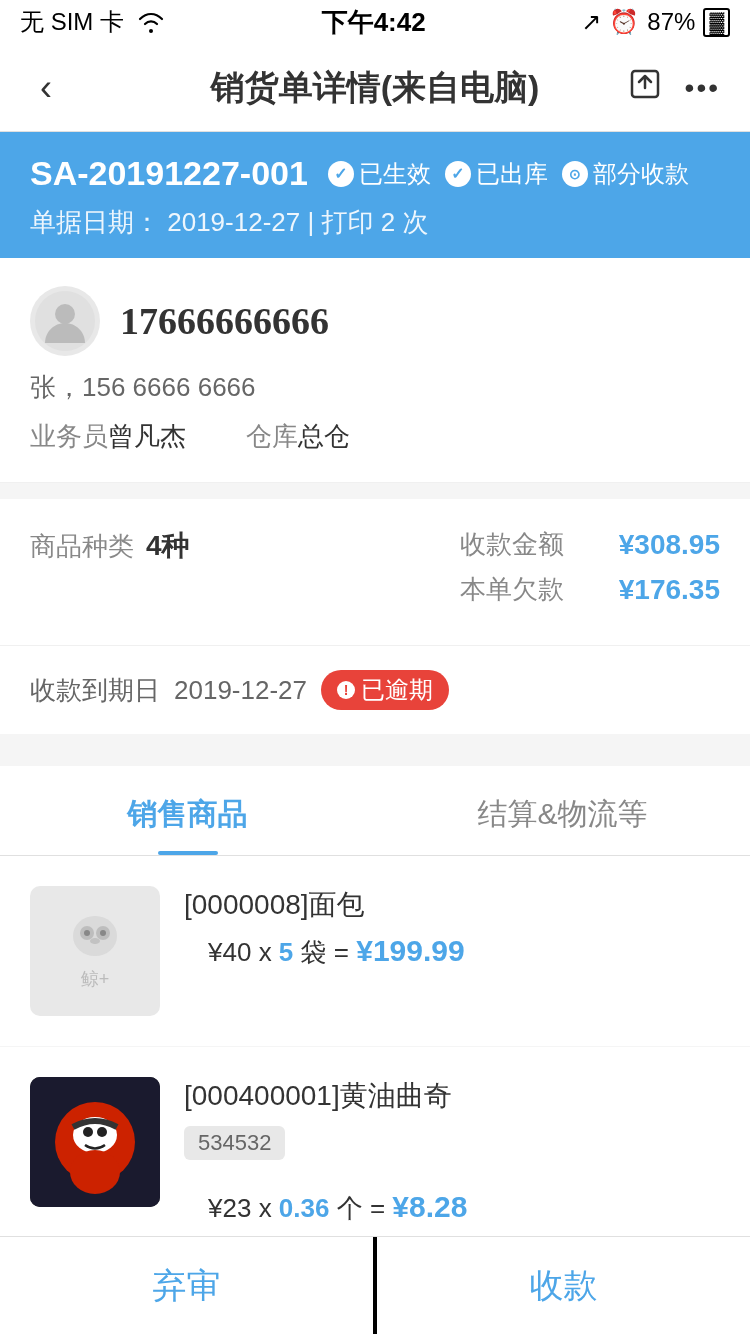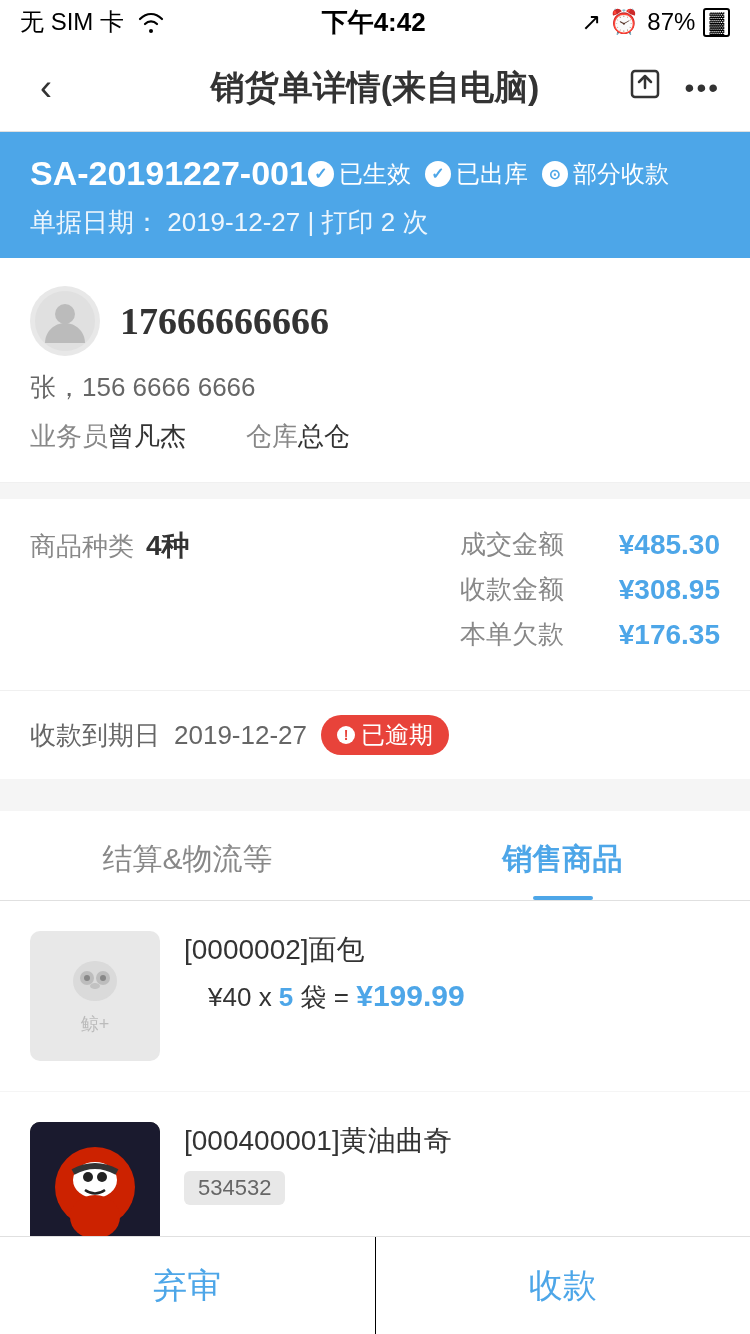--- a/index.html
+++ b/index.html
@@ -69,20 +69,21 @@
 
     
     .order-banner {
       background: #4da6e8;
       padding: 22px 30px 18px;
       color: #fff;
     }
     .order-banner-top {
       display: flex;
       align-items: center;
+      gap: 20px;
       margin-bottom: 12px;
     }
     .order-id {
       font-size: 34px;
       font-weight: 700;
       color: #fff;
     }
     .order-status-badges {
       display: flex;
       align-items: center;
@@ -323,21 +324,21 @@
     }
     .bottom-btn {
       flex: 1;
       height: 100%;
       display: flex;
       align-items: center;
       justify-content: center;
       font-size: 34px;
       cursor: pointer;
     }
-    .bottom-btn.cancel { color: #4da6e8; border-right: 1px solid #000000; }
+    .bottom-btn.cancel { color: #4da6e8; border-right: 4px solid #000000; }
     .bottom-btn.confirm { color: #4da6e8; }
 
     
     .wifi-svg { width: 30px; height: 22px; }
   </style>
 </head>
 <body>
 
 <div class="status-bar">
   <div class="status-bar-left">
@@ -429,24 +430,20 @@
 
 <div class="summary-section">
   <div class="summary-left">
     <div class="summary-row">
       <span class="summary-label">商品种类</span>
       <span class="summary-kinds">4种</span>
     </div>
   </div>
   <div class="summary-right">
     <div class="amount-row">
-      <span class="amount-label">成交金额</span>
-      <span class="amount-value">¥485.30</span>
-    </div>
-    <div class="amount-row">
       <span class="amount-label">收款金额</span>
       <span class="amount-value">¥308.95</span>
     </div>
     <div class="amount-row">
       <span class="amount-label">本单欠款</span>
       <span class="amount-value">¥176.35</span>
     </div>
   </div>
 </div>
 
@@ -456,41 +453,41 @@
   <div class="overdue-badge">
     <div class="overdue-dot">!</div>
     <span>已逾期</span>
   </div>
 </div>
 
 <div class="divider"></div>
 
 <div class="tabs-section">
   <div class="tabs-bar">
+    <div class="tab-item active">销售商品</div>
     <div class="tab-item">结算&amp;物流等</div>
-    <div class="tab-item active">销售商品</div>
   </div>
 
   <div class="product-list">
 
     <div class="product-item">
       <div class="product-img-placeholder">
         <svg width="60" height="50" viewBox="0 0 60 50">
 
           <ellipse cx="30" cy="25" rx="22" ry="20" fill="#ccc" opacity="0.5"></ellipse>
           <circle cx="22" cy="22" r="7" fill="#aaa" opacity="0.6"></circle>
           <circle cx="38" cy="22" r="7" fill="#aaa" opacity="0.6"></circle>
           <circle cx="22" cy="22" r="3" fill="#888"></circle>
           <circle cx="38" cy="22" r="3" fill="#888"></circle>
           <ellipse cx="30" cy="30" rx="5" ry="3" fill="#aaa" opacity="0.5"></ellipse>
         </svg>
         <span style="font-size:18px;color:#bbb;">鲸+</span>
       </div>
       <div class="product-info">
-        <div class="product-name">[0000002]面包</div>
+        <div class="product-name">[0000008]面包</div>
         <div class="product-price">
           <span>¥40</span>
           <span> x </span>
           <span class="price-highlight">5</span>
           <span>袋</span>
           <span> = </span>
           <span class="price-total">¥199.99</span>
         </div>
       </div>
     </div>

